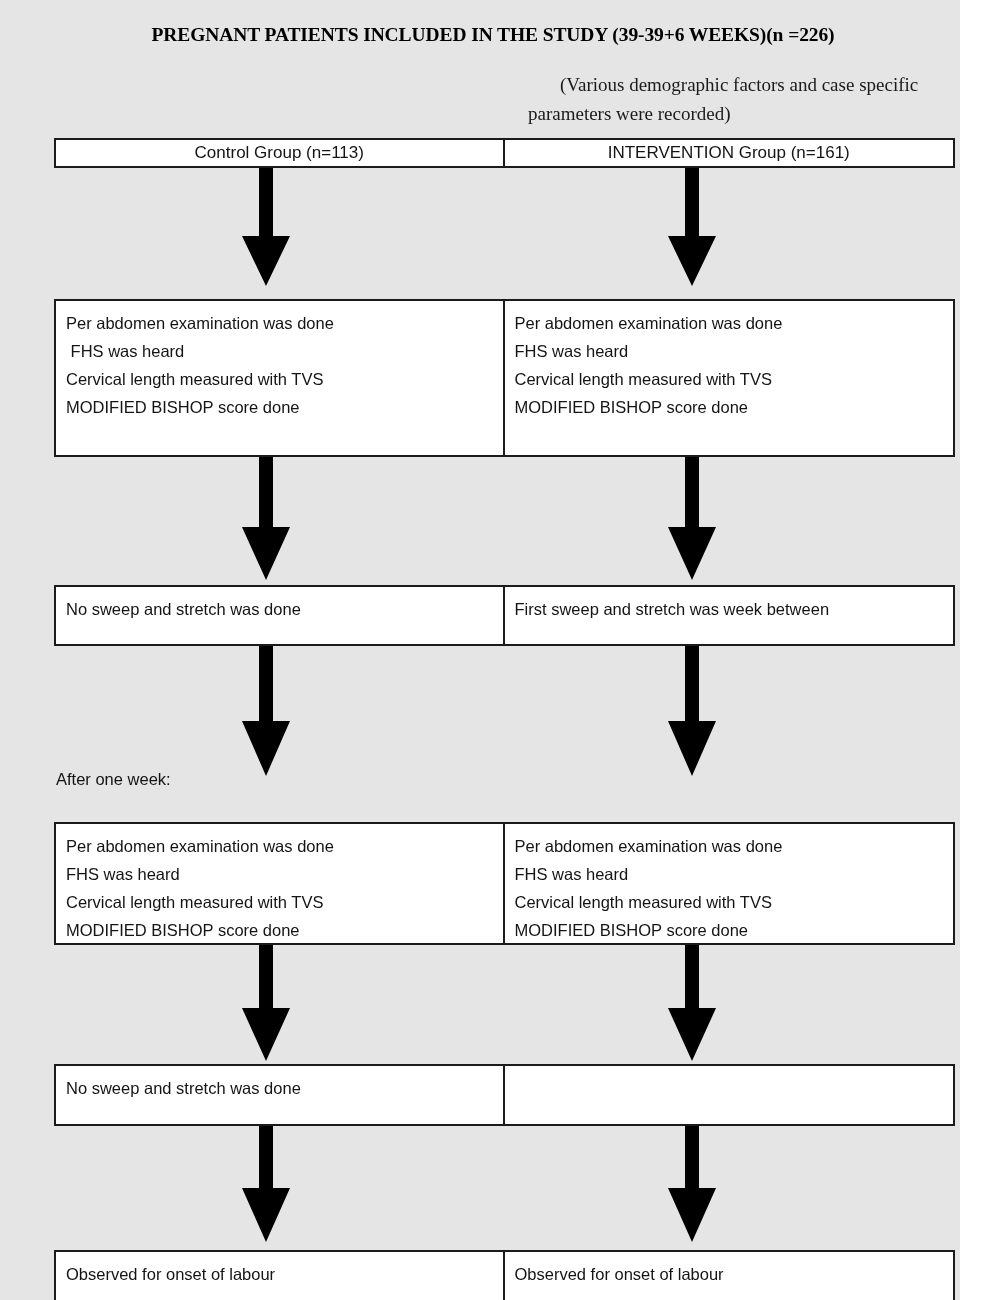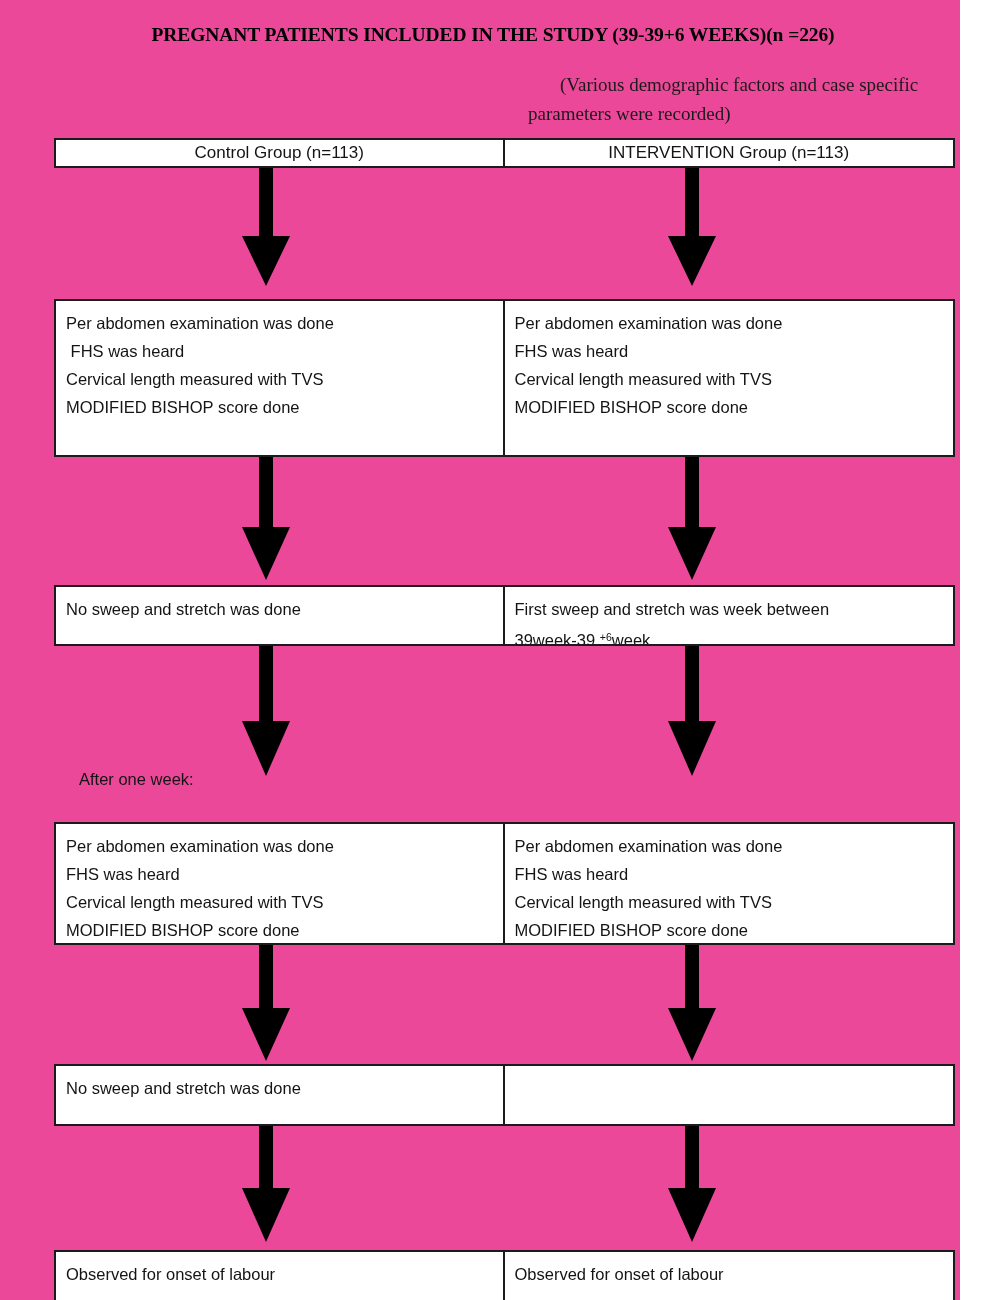--- a/index.html
+++ b/index.html
@@ -9,21 +9,21 @@
   }
   body {
     font-family: "Liberation Sans", sans-serif;
     color: #111111;
   }
   #page {
     position: relative;
     width: 960px;
     height: 1300px;
     overflow: hidden;
-    background: #ec4899;
+    background: #e5e5e5;
   }
 
   
   .title {
     position: absolute;
     left: 0;
     top: 24px;
     width: 986px;
     text-align: center;
     font-family: "Liberation Serif", serif;
@@ -46,21 +46,20 @@
   .subnote .line1 { display: block; padding-left: 32px; }
   .subnote .line2 { display: block; }
 
   .sidenote {
     position: absolute;
     left: 56px;
     top: 770px;
     font-size: 16.5px;
     color: #141414;
     white-space: nowrap;
-    margin-left: 23px;
   }
 
   
   .row {
     position: absolute;
     box-sizing: border-box;
     border: 2px solid #1b1b1b;
     background: #ffffff;
     display: flex;
   }
@@ -129,21 +128,21 @@
     <span class="line2">parameters were recorded)</span>
   </div>
 
   <div class="sidenote">After one week:</div>
 
   <div class="row" style="left:54px; top:138px; width:901px; height:30px;">
     <div class="cell centered divider-right">
       <span class="ln">Control Group (n=113)</span>
     </div>
     <div class="cell centered">
-      <span class="ln">INTERVENTION Group (n=113)</span>
+      <span class="ln">INTERVENTION Group (n=161)</span>
     </div>
   </div>
 
   <div class="arrow" style="left:238px; top:168px;">
     <svg width="56" height="120" viewBox="0 0 56 120" xmlns="http://www.w3.org/2000/svg">
       <polygon points="21,0 35,0 35,68 52,68 28,118 4,68 21,68" fill="#000000"></polygon>
     </svg>
   </div>
   <div class="arrow" style="left:664px; top:168px;">
     <svg width="56" height="120" viewBox="0 0 56 120" xmlns="http://www.w3.org/2000/svg">
@@ -176,21 +175,20 @@
       <polygon points="21,0 35,0 35,70 52,70 28,123 4,70 21,70" fill="#000000"></polygon>
     </svg>
   </div>
 
   <div class="row" style="left:54px; top:585px; width:901px; height:61px;">
     <div class="cell divider-right">
       <span class="ln">No sweep and stretch was done</span>
     </div>
     <div class="cell">
       <span class="ln">First sweep and stretch was week between</span>
-      <span class="ln">39week-39&nbsp;<sup class="plus6">+6</sup>week</span>
     </div>
   </div>
 
   <div class="arrow" style="left:238px; top:646px;">
     <svg width="56" height="132" viewBox="0 0 56 132" xmlns="http://www.w3.org/2000/svg">
       <polygon points="21,0 35,0 35,75 52,75 28,130 4,75 21,75" fill="#000000"></polygon>
     </svg>
   </div>
   <div class="arrow" style="left:664px; top:646px;">
     <svg width="56" height="132" viewBox="0 0 56 132" xmlns="http://www.w3.org/2000/svg">

